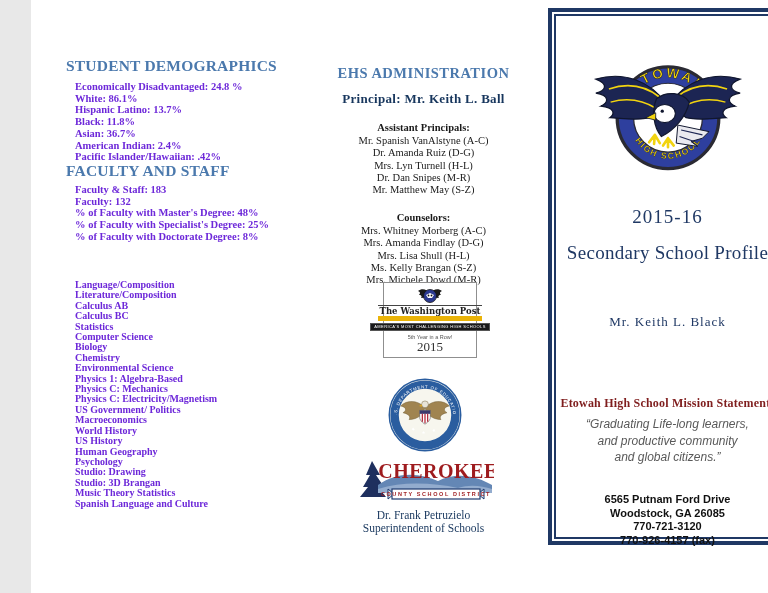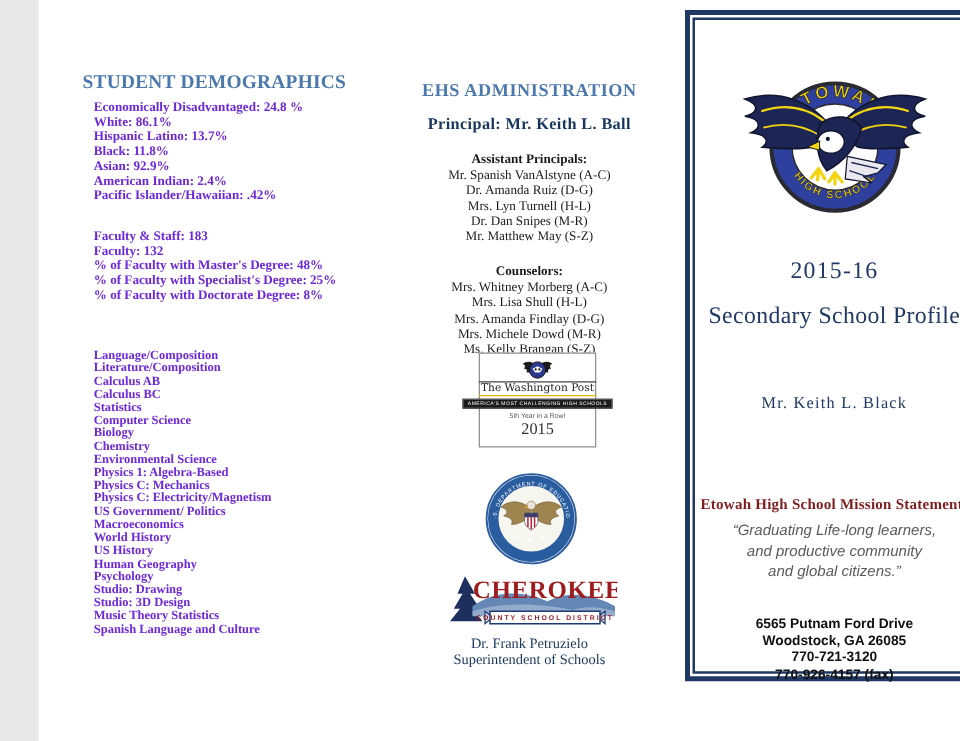--- a/index.html
+++ b/index.html
@@ -23,22 +23,22 @@
   .principal-line{color:#17365d;font-weight:700;font-size:13px;letter-spacing:0.3px;}
   .group-title{color:#1a1a1a;font-weight:700;font-size:10.5px;}
   .name-list div{font-size:10.5px;line-height:12.3px;color:#1a1a1a;}
   
   #wapo{
     position:absolute;left:352px;top:282px;width:94px;height:76px;
     border:1.5px solid #8f8f8f;background:#fff;box-sizing:border-box;
     display:flex;flex-direction:column;align-items:center;padding-top:2px;
   }
   #wapo .masthead{
-    font-size:8.5px;font-weight:400;color:#222;line-height:9px;
-    border-top:1px solid #444;border-bottom:1px solid #eab308;padding:0.5px 2px;
+    font-size:8.5px;font-weight:700;color:#222;line-height:9px;
+    border-top:1px solid #444;border-bottom:5px solid #eab308;padding:0.5px 2px;
     font-family:"DejaVu Serif", serif;white-space:nowrap;
   }
   #wapo .banner{
     margin-top:1.5px;background:#1a1a1a;color:#fff;font-size:4px;line-height:6px;
     letter-spacing:0.4px;padding:0 3px;font-family:"Liberation Sans", sans-serif;
     border:1px solid #555;white-space:nowrap;
   }
   #wapo .tagline{margin-top:3px;font-size:5.5px;color:#555;font-family:"Liberation Sans", sans-serif;}
   #wapo .year{font-size:13px;color:#333;line-height:14px;}
   
@@ -64,25 +64,26 @@
 <body>
 
 <div id="page">
 
   <div class="sec-title" style="top:57px;">STUDENT DEMOGRAPHICS</div>
   <div class="stat-list" style="top:81px;">
     <div>Economically Disadvantaged: 24.8 %</div>
     <div>White: 86.1%</div>
     <div>Hispanic Latino: 13.7%</div>
     <div>Black: 11.8%</div>
-    <div>Asian: 92.9%</div>
+    <div>Asian: 36.7%</div>
     <div>American Indian: 2.4%</div>
     <div>Pacific Islander/Hawaiian: .42%</div>
   </div>
 
+  <div class="sec-title" style="top:162px;">FACULTY AND STAFF</div>
   <div class="stat-list" style="top:184px;">
     <div>Faculty &amp; Staff: 183</div>
     <div>Faculty: 132</div>
     <div>% of Faculty with Master's Degree: 48%</div>
     <div>% of Faculty with Specialist's Degree: 25%</div>
     <div>% of Faculty with Doctorate Degree: 8%</div>
   </div>
 
   <div class="course-list" style="top:280px;">
     <div>Language/Composition</div>
@@ -97,45 +98,45 @@
     <div>Physics 1: Algebra-Based</div>
     <div>Physics C: Mechanics</div>
     <div>Physics C: Electricity/Magnetism</div>
     <div>US Government/ Politics</div>
     <div>Macroeconomics</div>
     <div>World History</div>
     <div>US History</div>
     <div>Human Geography</div>
     <div>Psychology</div>
     <div>Studio:  Drawing</div>
-    <div>Studio:  3D Design</div>
+    <div>Studio:  3D Brangan</div>
     <div>Music Theory Statistics</div>
     <div>Spanish Language and Culture</div>
   </div>
 
   <div id="middle">
     <div class="mid-abs ehs-title" style="top:65px;">EHS ADMINISTRATION</div>
     <div class="mid-abs principal-line" style="top:91px;">Principal:  Mr. Keith L. Ball</div>
 
     <div class="mid-abs group-title" style="top:122px;">Assistant Principals:</div>
     <div class="mid-abs name-list" style="top:135px;">
       <div>Mr. Spanish VanAlstyne (A-C)</div>
       <div>Dr. Amanda Ruiz (D-G)</div>
       <div>Mrs. Lyn Turnell (H-L)</div>
       <div>Dr. Dan Snipes (M-R)</div>
       <div>Mr. Matthew May (S-Z)</div>
     </div>
 
     <div class="mid-abs group-title" style="top:212px;">Counselors:</div>
     <div class="mid-abs name-list" style="top:225px;">
       <div>Mrs. Whitney Morberg (A-C)</div>
+      <div>Mrs. Amanda Findlay (D-G)</div>
       <div>Mrs. Lisa Shull (H-L)</div>
-      <div>Mrs. Amanda Findlay (D-G)</div>
+      <div>Ms. Kelly Brangan (S-Z)</div>
       <div>Mrs. Michele Dowd (M-R)</div>
-      <div>Ms. Kelly Brangan (S-Z)</div>
     </div>
 
     <div class="supt" style="top:509px;">
       <div>Dr. Frank Petruzielo</div>
       <div>Superintendent of Schools</div>
     </div>
   </div>
 
   <div id="wapo">
     <svg width="26" height="20" viewBox="0 0 26 20">

